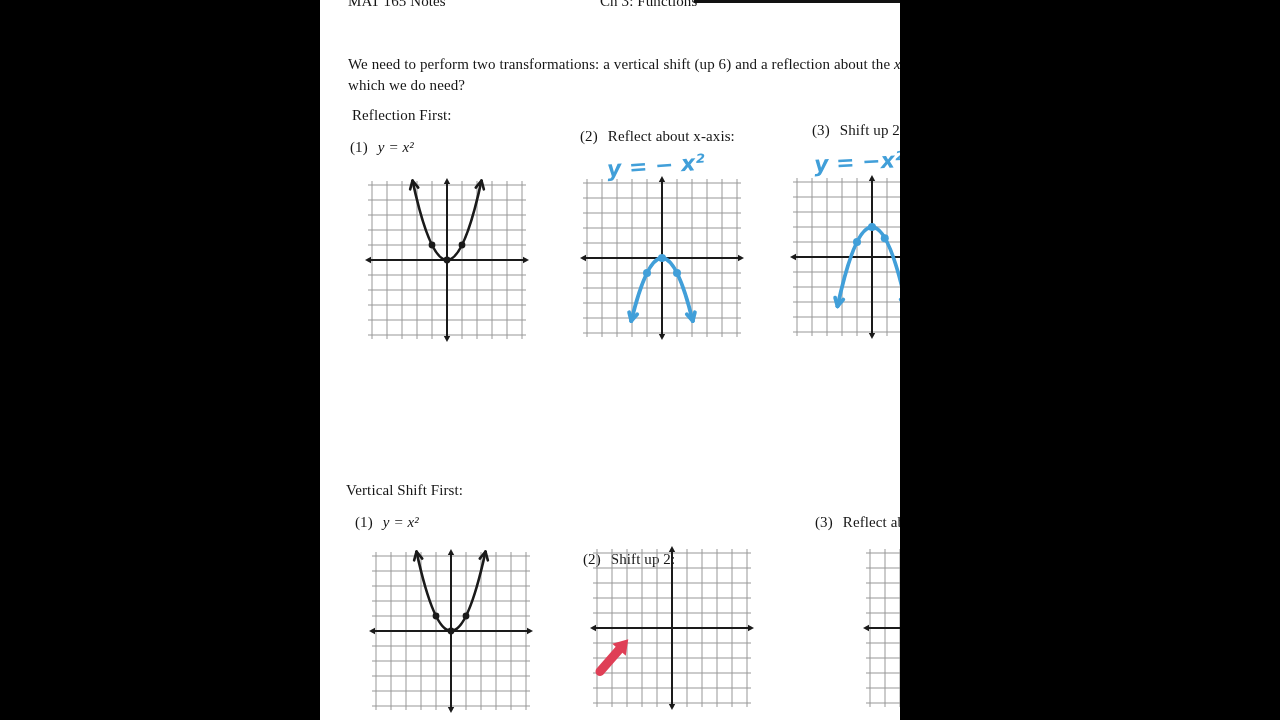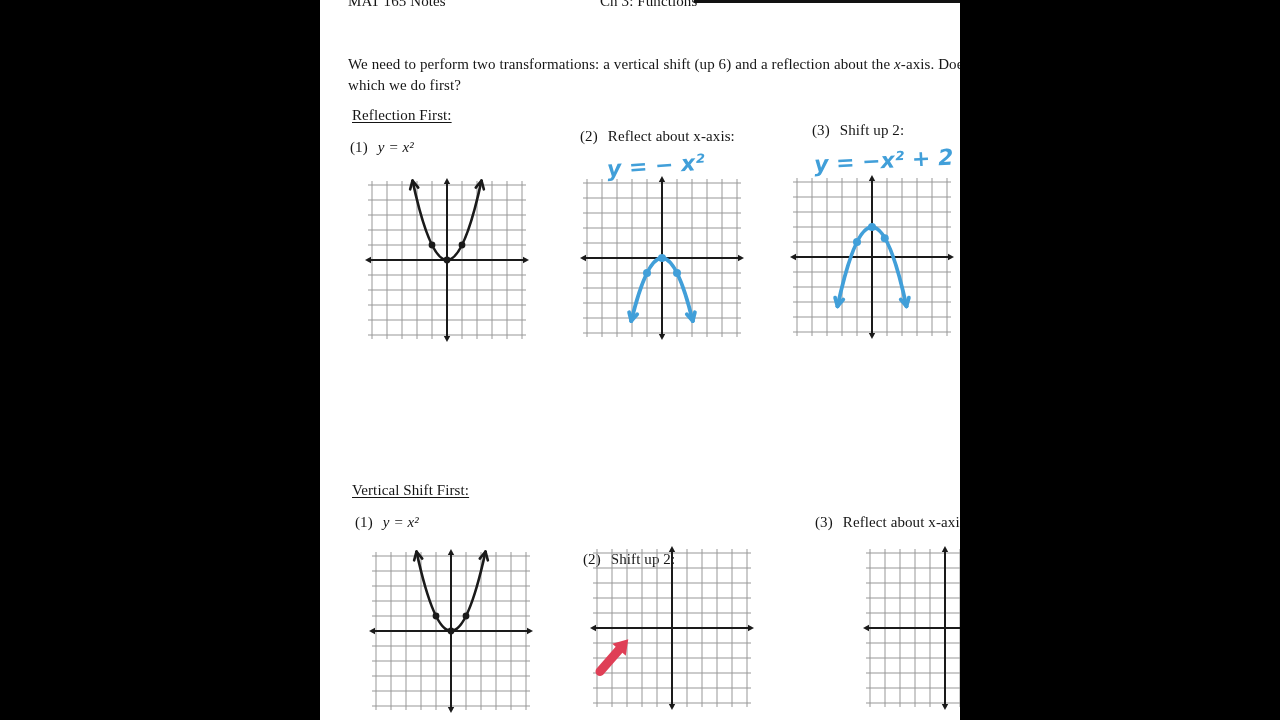--- a/index.html
+++ b/index.html
@@ -1,27 +1,27 @@
 <!DOCTYPE html>
 <html><head>
 <meta charset="utf-8">
 <style>
   html,body{margin:0;padding:0;}
   body{
     width:1280px;height:720px;position:relative;background:#000;
     font-family:"Liberation Serif",serif;overflow:hidden;
   }
   #page{
-    position:absolute;left:320px;top:0;width:640px;height:720px;
+    position:absolute;left:320px;top:0;width:580px;height:720px;
     background:#ffffff;overflow:hidden;
   }
   .abs{position:absolute;}
   .txt{font-size:15px;color:#151515;white-space:nowrap;letter-spacing:.1px;}
   .math{font-style:italic;}
-  .heading{text-decoration:underline;text-underline-offset:2px;}
+  .heading{text-underline-offset:2px;}
   .num{margin-right:10px;}
   .hand{
     font-family:"DejaVu Sans",sans-serif;font-style:italic;font-weight:600;
     font-size:22px;white-space:nowrap;line-height:1;
   }
   .graph{position:absolute;width:170px;height:170px;}
   .bar{position:absolute;top:0;width:320px;height:720px;background:#000;}
   #topline{position:absolute;height:3px;background:#111;}
 </style>
 </head>
@@ -34,21 +34,21 @@
 
   <div id="topline" style="left:374px;top:0;width:266px;"></div>
 
   <div class="txt abs" style="left:28px;top:-7px;">MAT 165 Notes</div>
   <div class="txt abs" style="left:280px;top:-7px;">Ch 3: Functions</div>
 
 
   <div class="txt abs" style="left:28px;top:56px;">
     <span>We need to perform two transformations: a vertical shift (up 6) and a reflection about the </span><span class="math">x</span><span>-axis.  Does it mat</span>
   </div>
-  <div class="txt abs" style="left:28px;top:77px;">which we do first?</div>
+  <div class="txt abs" style="left:28px;top:77px;">which we do need?</div>
 
   <div class="txt abs heading" style="left:32px;top:107px;">Reflection First:</div>
 
   <div class="txt abs" style="left:30px;top:139px;">
     <span class="num">(1)</span><span class="math">y = x²</span>
   </div>
   <div class="txt abs" style="left:260px;top:128px;">
     <span class="num">(2)</span><span>Reflect about x-axis:</span>
   </div>
   <div class="txt abs" style="left:492px;top:122px;">
@@ -166,21 +166,21 @@
         <path d="M 50.5 134.35 Q 85 -24.349999999999994 119.5 134.35" fill="none" stroke="#419fd9" stroke-width="3.8" stroke-linecap="round"></path>
         <line x1="50.5" y1="134.35" x2="48.13465888250695" y2="125.66638546468714" stroke="#419fd9" stroke-width="3.8" stroke-linecap="round"></line>
         <line x1="50.5" y1="134.35" x2="56.25697340494306" y2="127.43210601304281" stroke="#419fd9" stroke-width="3.8" stroke-linecap="round"></line>
         <line x1="119.5" y1="134.35" x2="113.74302659505695" y2="127.43210601304281" stroke="#419fd9" stroke-width="3.8" stroke-linecap="round"></line>
         <line x1="119.5" y1="134.35" x2="121.86534111749305" y2="125.66638546468714" stroke="#419fd9" stroke-width="3.8" stroke-linecap="round"></line>
         <circle cx="85" cy="55" r="4" fill="#419fd9"></circle>
         <circle cx="70" cy="70" r="4" fill="#419fd9"></circle>
         <circle cx="97.75" cy="66.25" r="4" fill="#419fd9"></circle>
       </svg></div>
 
-  <div class="txt abs heading" style="left:32px;top:482px;">Vertical Shift First:</div>
+  <div class="txt abs heading" style="left:26px;top:482px;">Vertical Shift First:</div>
 
   <div class="txt abs" style="left:35px;top:514px;">
     <span class="num">(1)</span><span class="math">y = x²</span>
   </div>
   <div class="txt abs" style="left:263px;top:514px;margin-top:37px;">
     <span class="num">(2)</span><span>Shift up 2:</span>
   </div>
   <div class="txt abs" style="left:495px;top:514px;">
     <span class="num">(3)</span><span>Reflect about x-axis:</span>
   </div>

